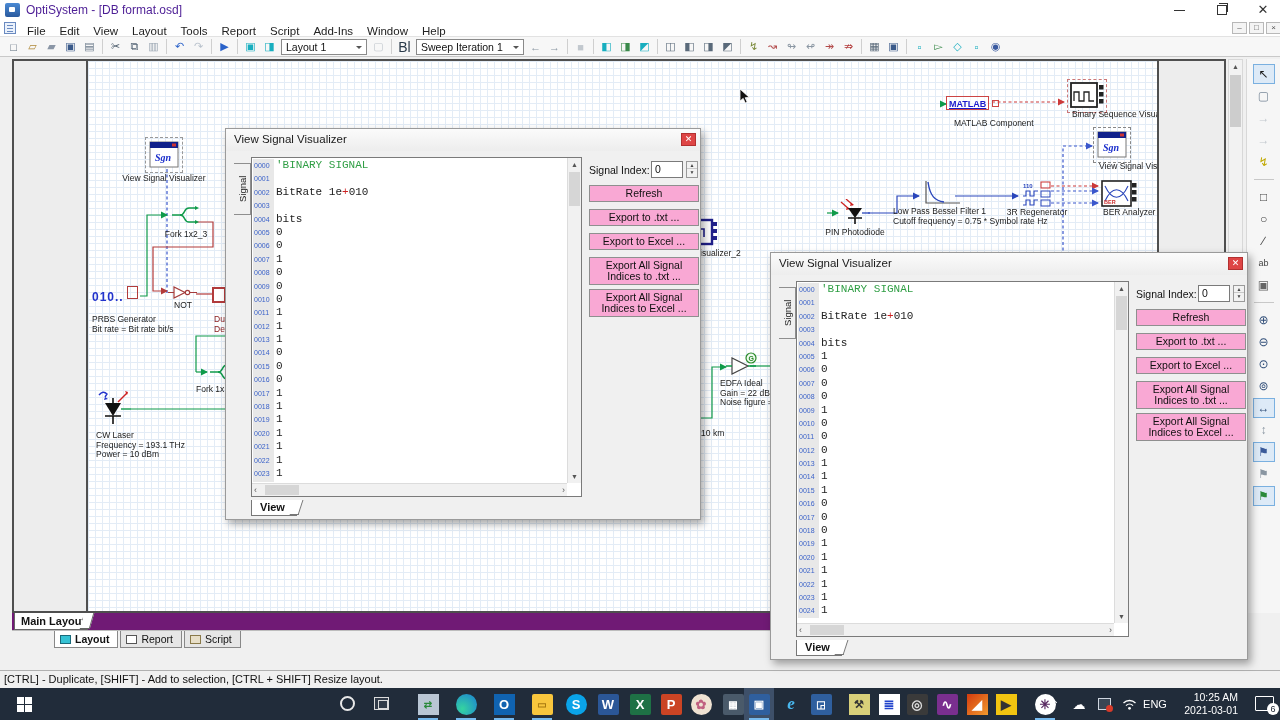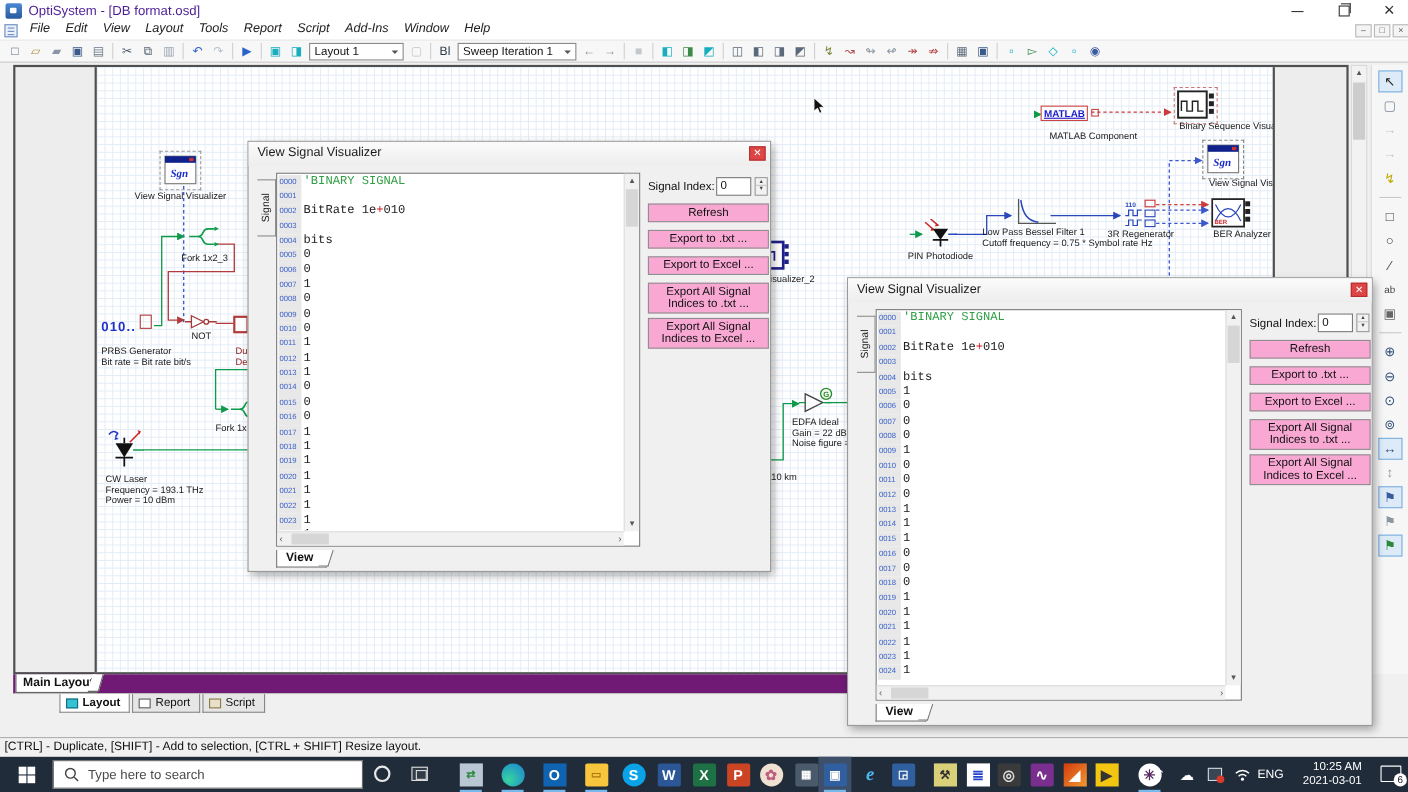--- a/index.html
+++ b/index.html
@@ -14,21 +14,21 @@
   #apptitle{position:absolute;left:26px;top:3px;font-size:12px;color:#4c1d95;}
   .wbtn{position:absolute;top:0;width:34px;height:20px;text-align:center;color:#333;}
   #btn-min{left:1162px;}#btn-min:before{content:"";position:absolute;left:12px;top:10px;width:11px;height:1px;background:#333;}
   #btn-max{left:1204px;}#btn-max:before{content:"";position:absolute;left:13px;top:5px;width:8px;height:8px;border:1px solid #333;background:#fff;}#btn-max:after{content:"";position:absolute;left:15px;top:3px;width:8px;height:8px;border:1px solid #333;border-left:none;border-bottom:none;}
   #btn-close{left:1246px;font-size:13px;line-height:19px;}
 
   
   #menubar{position:absolute;left:0;top:20px;width:1280px;height:17px;background:#fff;border-bottom:1px solid #e2e2e2;}
   #childicon{position:absolute;left:4px;top:2px;width:12px;height:12px;background:#eaf1fb;border:1px solid #6a8ac0;}
   #childicon:before{content:"";position:absolute;left:2px;top:2px;width:6px;height:1px;background:#6a8ac0;box-shadow:0 3px 0 #6a8ac0,0 6px 0 #6a8ac0;}
-  #menu-items{position:absolute;left:20px;top:0;height:17px;display:flex;align-items:flex-start;font-style:italic;}
+  #menu-items{position:absolute;left:20px;top:0;height:17px;display:flex;align-items:flex-end;}
   .mi{padding:0 7px;font-size:11.5px;color:#222;}
   .childctl{position:absolute;top:2px;width:15px;height:12px;border:1px solid #b8b8b8;background:#f4f4f4;font-size:8px;line-height:10px;text-align:center;color:#555;}
 
   
   #toolbar{position:absolute;left:0;top:37px;width:1280px;height:20px;background:#f7f7f7;border-bottom:1px solid #c9c9c9;display:flex;align-items:center;padding-left:4px;}
   .tbtn{width:19px;height:17px;display:inline-flex;align-items:center;justify-content:center;font-size:11px;flex:0 0 auto;}
   .tsep{width:1px;height:15px;background:#cfcfcf;margin:0 3px;flex:0 0 auto;}
   .tsel{height:16px;background:#fff;border:1px solid #8a8a8a;font-size:10.5px;display:inline-flex;align-items:center;padding:0 4px;position:relative;flex:0 0 auto;margin:0 2px;}
   .tsel:after{content:"";position:absolute;right:4px;top:6px;border:3px solid transparent;border-top-color:#555;}
 
@@ -172,21 +172,21 @@
       <div class="tbtn" style="color: rgb(42, 98, 201);">↶</div>
       <div class="tbtn" style="color: rgb(185, 194, 204);">↷</div>
       <div class="tsep"></div>
       <div class="tbtn" style="color: rgb(42, 98, 201);">▶</div>
       <div class="tsep"></div>
       <div class="tbtn" style="color: rgb(24, 174, 191);">▣</div>
       <div class="tbtn" style="color: rgb(24, 174, 191);">◨</div>
       <div class="tsel" style="width: 86px;">Layout 1</div>
       <div class="tbtn" style="color: rgb(194, 200, 206);">▢</div>
       <div class="tsep"></div>
-      <div class="tbtn" style="color: rgb(42, 58, 74); font-size: 11px;">Bl</div>
+      <div class="tbtn" style="color: rgb(42, 58, 74); font-size: 14px;">Bl</div>
       <div class="tsel" style="width: 108px;">Sweep Iteration 1</div>
       <div class="tbtn" style="color: rgb(138, 150, 162);">←</div>
       <div class="tbtn" style="color: rgb(138, 150, 162);">→</div>
       <div class="tsep"></div>
       <div class="tbtn" style="color: rgb(194, 200, 206);">■</div>
       <div class="tsep"></div>
       <div class="tbtn" style="color: rgb(24, 174, 191);">◧</div>
       <div class="tbtn" style="color: rgb(58, 138, 74);">◨</div>
       <div class="tbtn" style="color: rgb(24, 174, 191);">◩</div>
       <div class="tsep"></div>
@@ -761,27 +761,20 @@
 
   <div id="taskbar">
     <div id="startbtn">
         <div class="winlogo">
           <div></div>
           <div></div>
           <div></div>
           <div></div>
         </div>
       </div>
-    <div id="searchbox">
-      <svg width="14" height="14" style="margin-left:9px;">
-          <circle cx="6" cy="6" r="4.4" fill="none" stroke="#444" stroke-width="1.3"></circle>
-          <path d="M9.5,9.5 L13,13" stroke="#444" stroke-width="1.3"></path>
-        </svg>
-      <span id="searchtext">Type here to search</span>
-    </div>
     <div id="cortana"></div>
     <div id="taskview"></div>
     <div id="appicons">
         <div class="slot" style="left: 7px;">
           <div class="tic" style="background:#b9c6d4;color:#2a8a3a;font-size:10px;">⇄</div>
           <div class="ul"></div>
         </div>
         <div class="slot" style="left: 45px;">
           <div class="tic" style="background:radial-gradient(circle at 30% 70%,#35d4a0,#1b7fd4);border-radius:50%;"></div>
           <div class="ul"></div>

